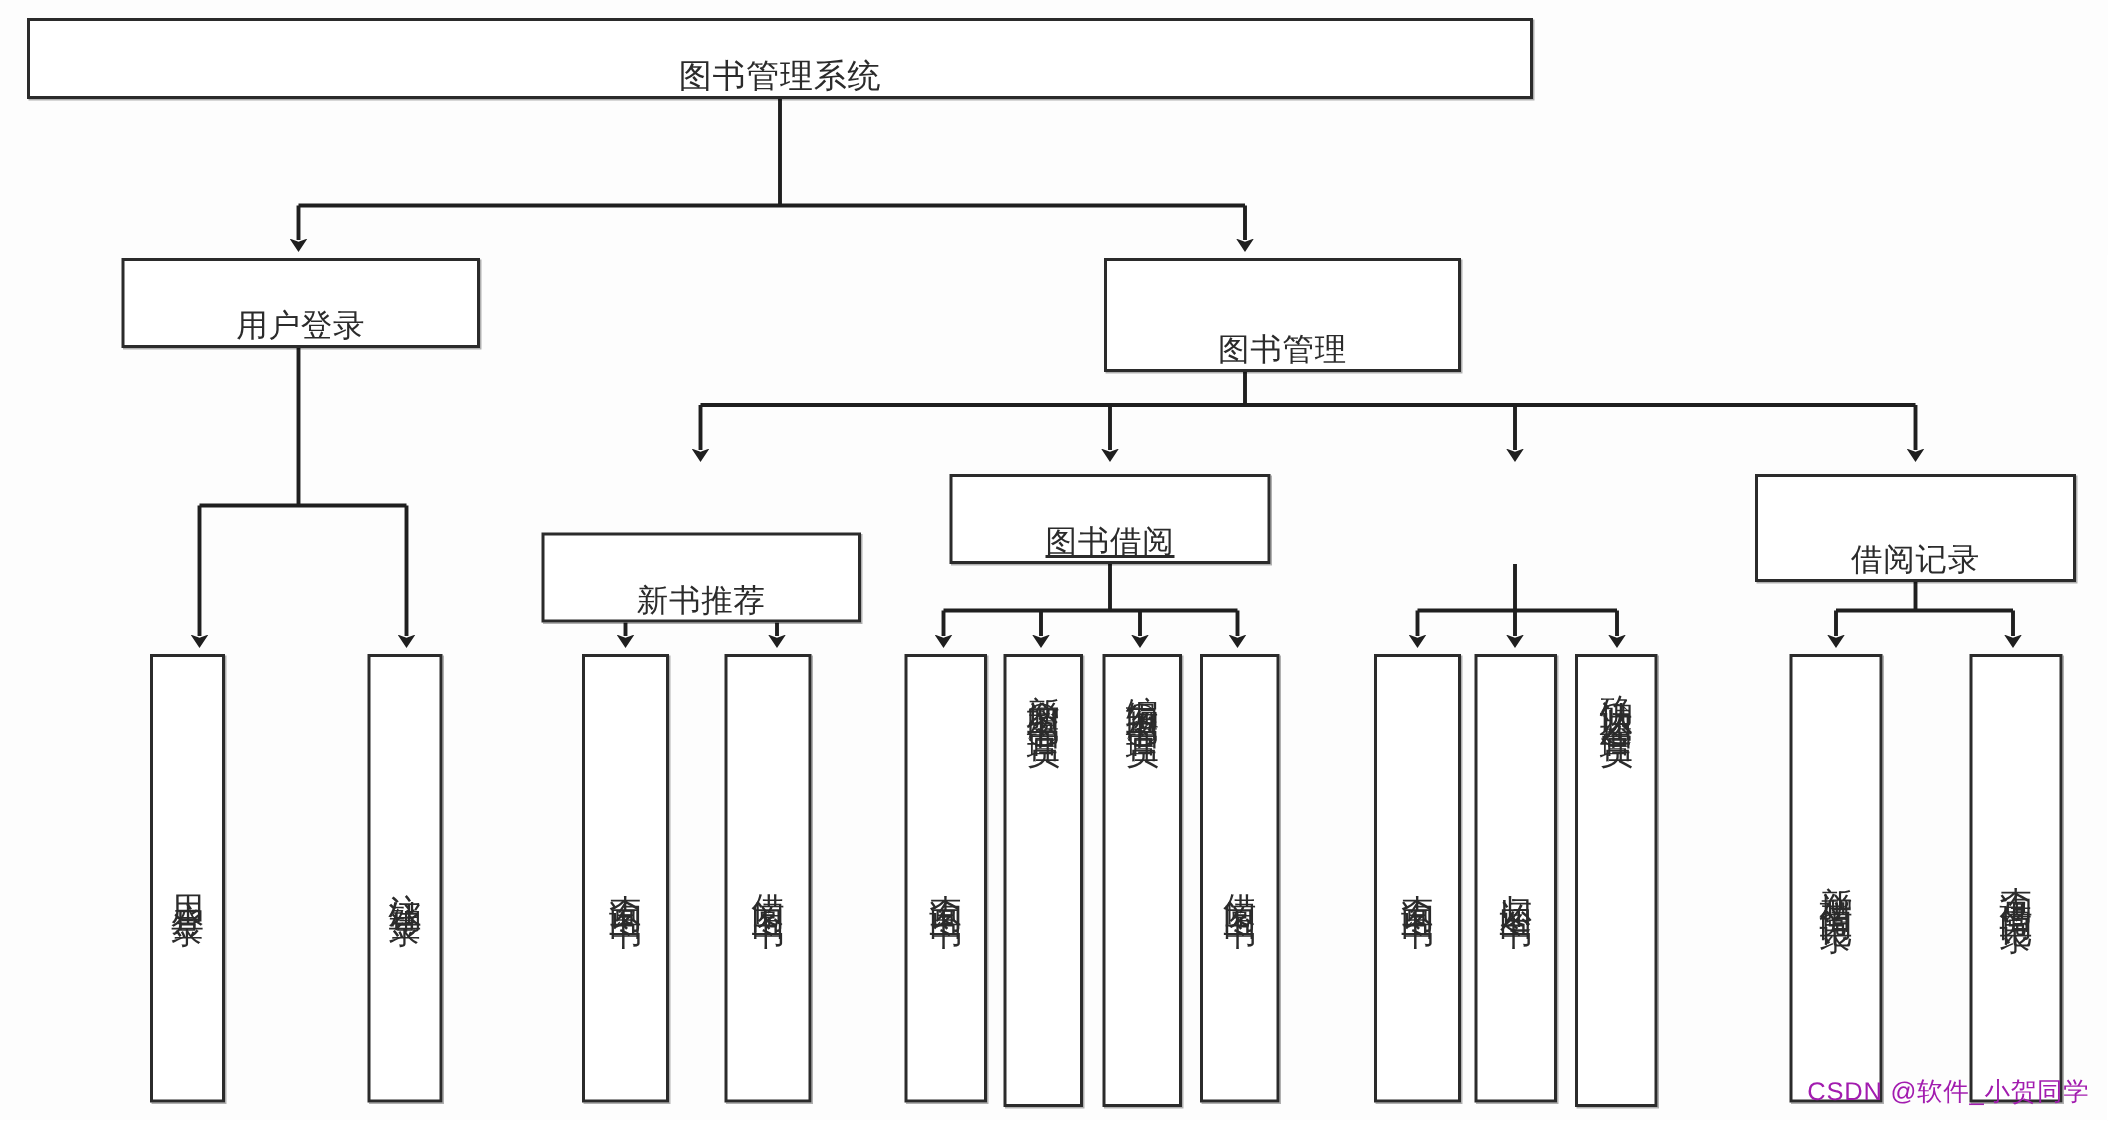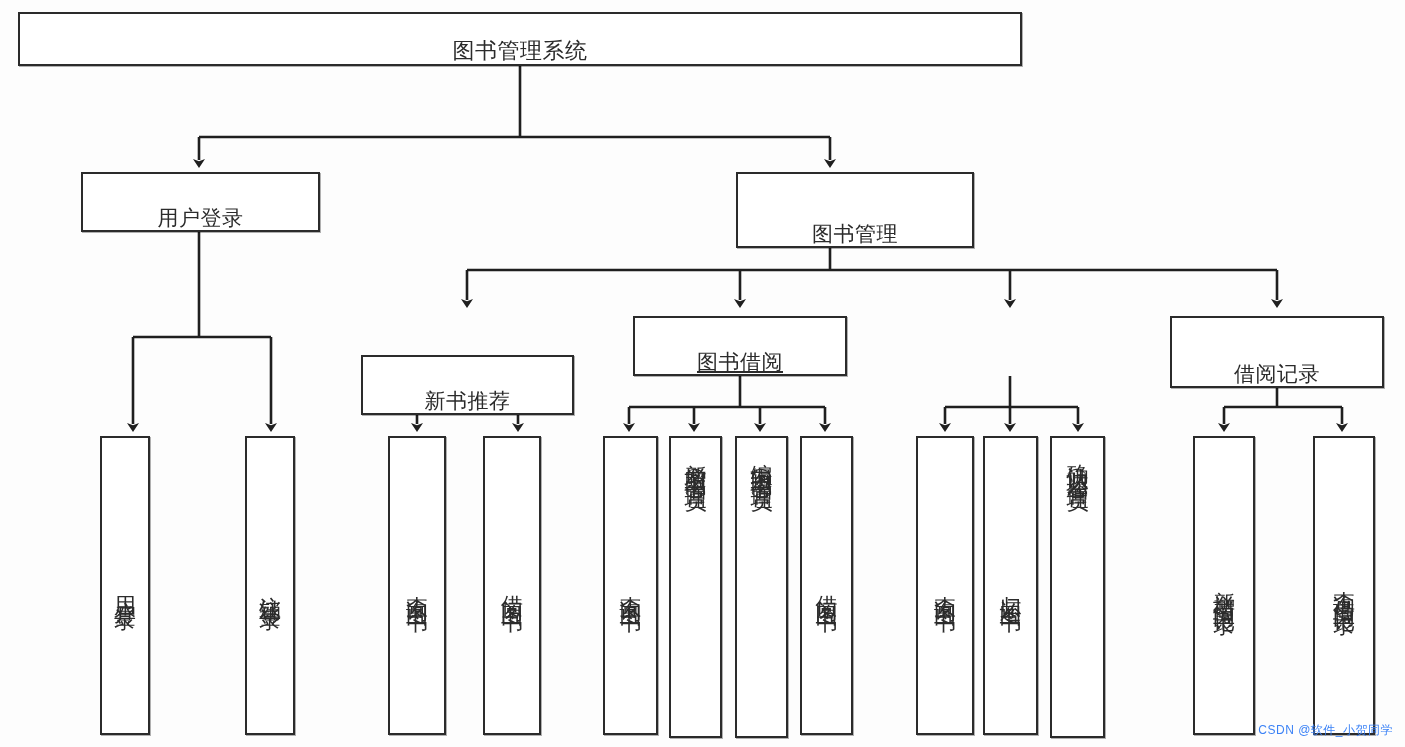--- a/index.html
+++ b/index.html
@@ -65,22 +65,22 @@
     padding-top: 8px;
   }
   .node.vert.tall .lbl {
     letter-spacing: 4px;
     font-size: 22px;
   }
   .watermark {
     position: absolute;
     right: 12px;
     bottom: 8px;
-    font-size: 12px;
-    color: #3b82f6;
+    font-size: 17px;
+    color: #a21caf;
     letter-spacing: 0.5px;
     white-space: nowrap;
   }
 </style>
 </head>
 <body>
 
 <div id="canvas">
 
   <svg class="connectors" viewBox="0 0 1405 747">

